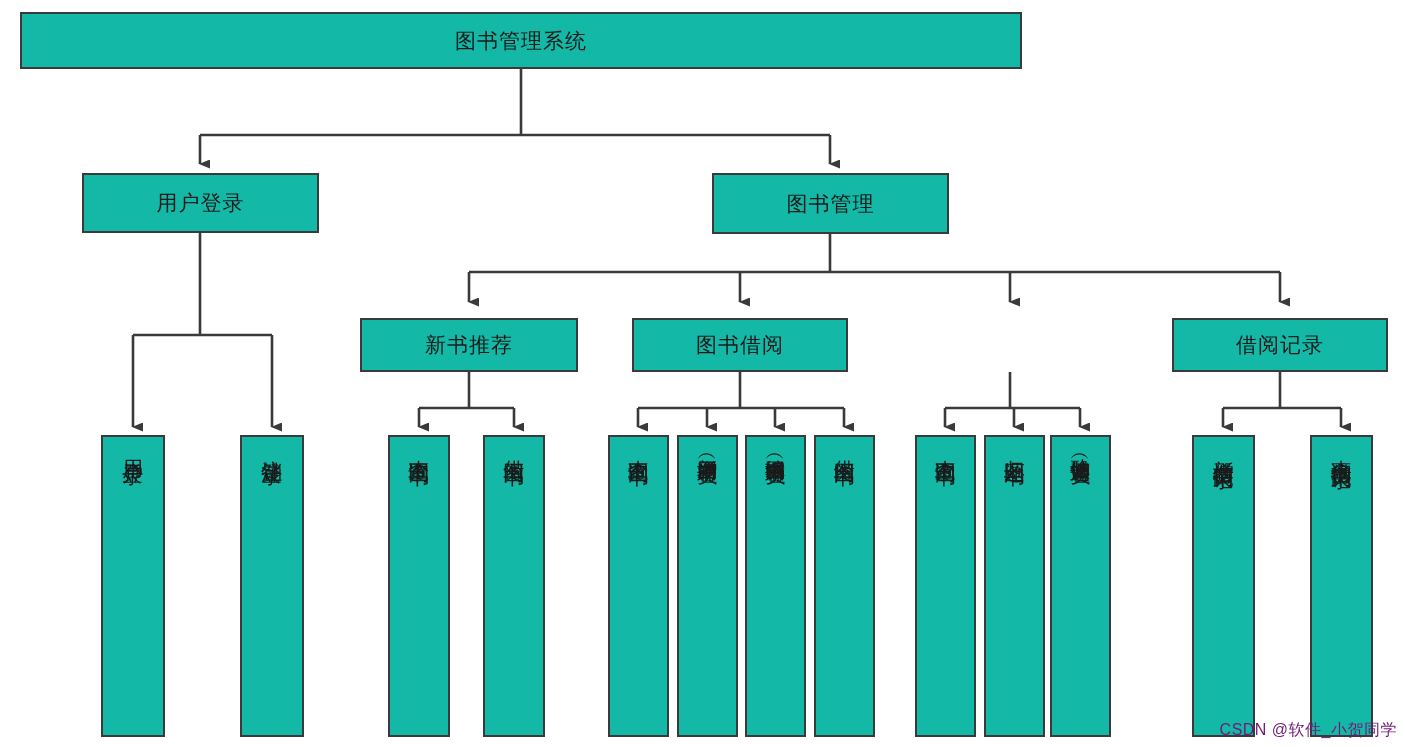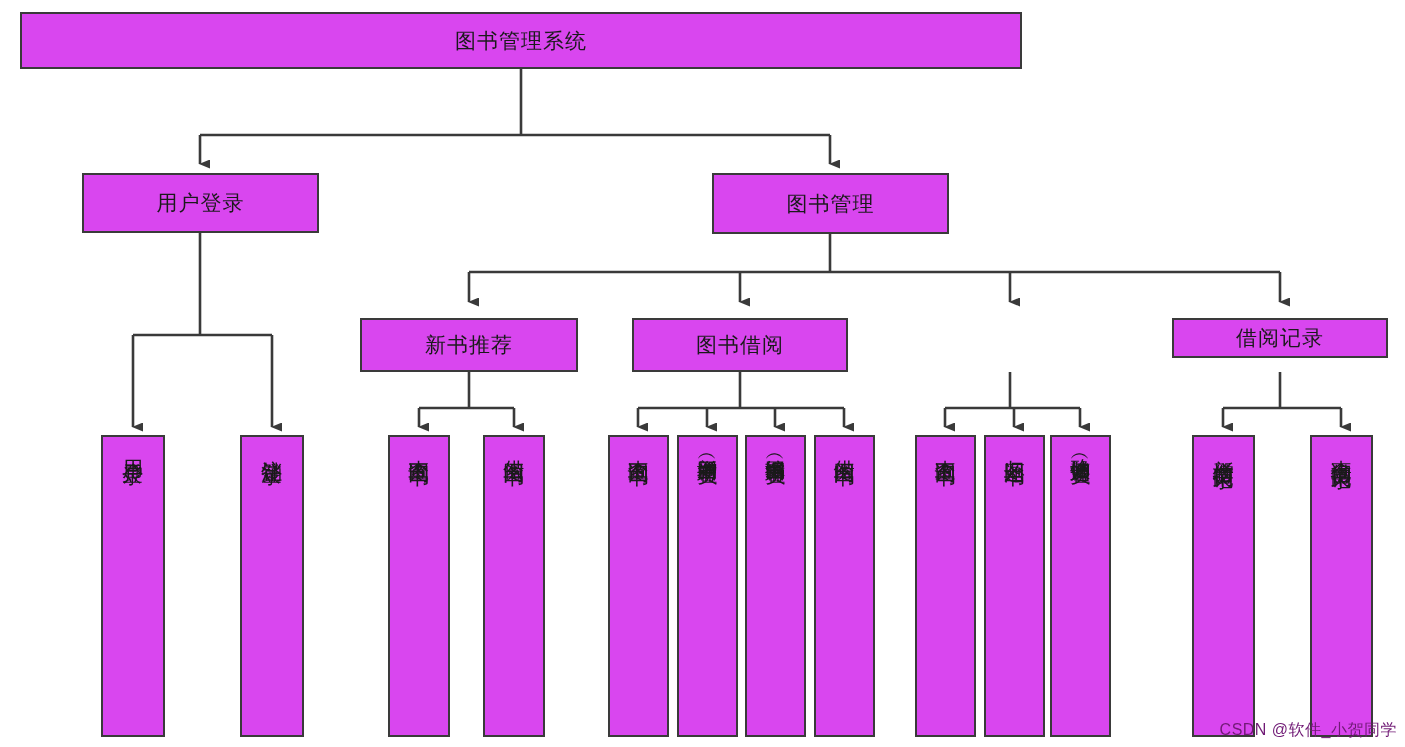--- a/index.html
+++ b/index.html
@@ -23,21 +23,21 @@
     left: 0;
     top: 0;
     width: 1405px;
     height: 747px;
     pointer-events: none;
   }
   .node {
     position: absolute;
     box-sizing: border-box;
     border: 2.5px solid #3a3a3a;
-    background: #d946ef;
+    background: #14b8a6;
     display: flex;
     align-items: center;
     justify-content: center;
     color: #1a1a1a;
   }
   .node.horizontal {
     font-size: 21px;
     letter-spacing: 1px;
   }
   .node.vertical {
@@ -137,21 +137,21 @@
 
   <div class="node horizontal" style="left:360px; top:318px; width:218px; height:54px;">
     <span>新书推荐</span>
   </div>
 
   <div class="node horizontal" style="left:632px; top:318px; width:216px; height:54px;text-align:center;">
     <span>图书借阅</span>
   </div>
 
 
-  <div class="node horizontal" style="left:1172px; top:318px; width:216px; height:40px;">
+  <div class="node horizontal" style="left:1172px; top:318px; width:216px; height:54px;">
     <span>借阅记录</span>
   </div>
 
   <div class="node vertical" style="left:101px; top:435px; width:64px; height:302px;">
     <span class="vtext">用户登录</span>
   </div>
 
   <div class="node vertical" style="left:240px; top:435px; width:64px; height:302px;">
     <span class="vtext">注销登录</span>
   </div>

